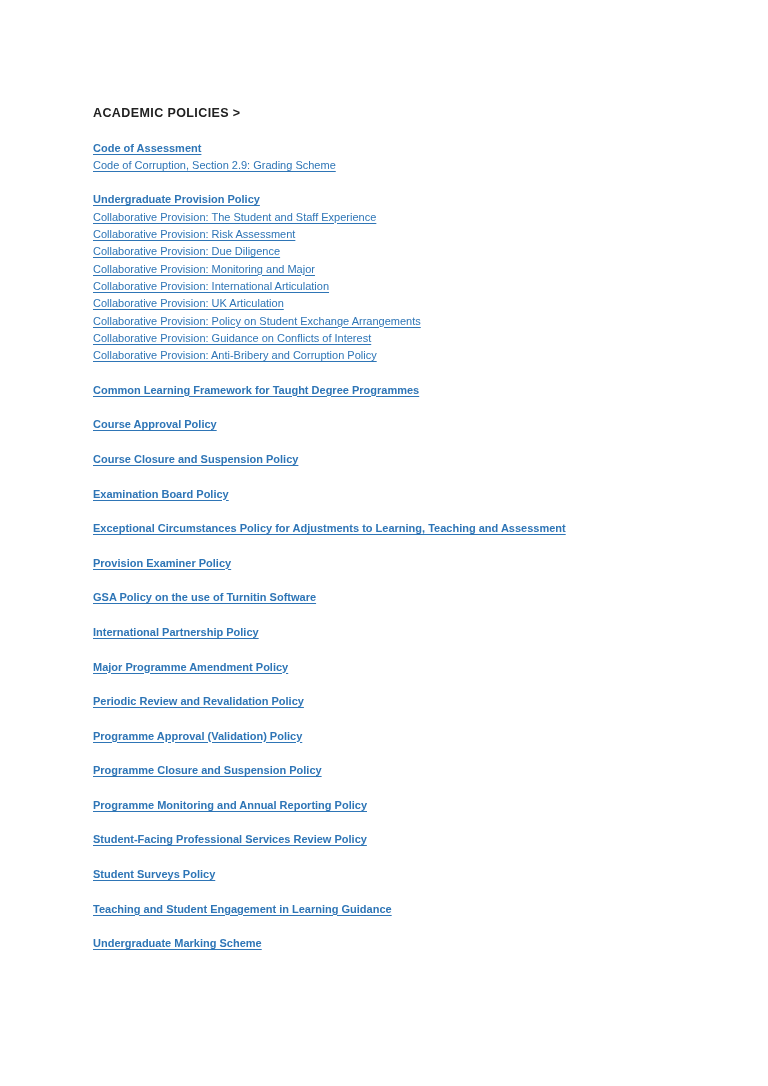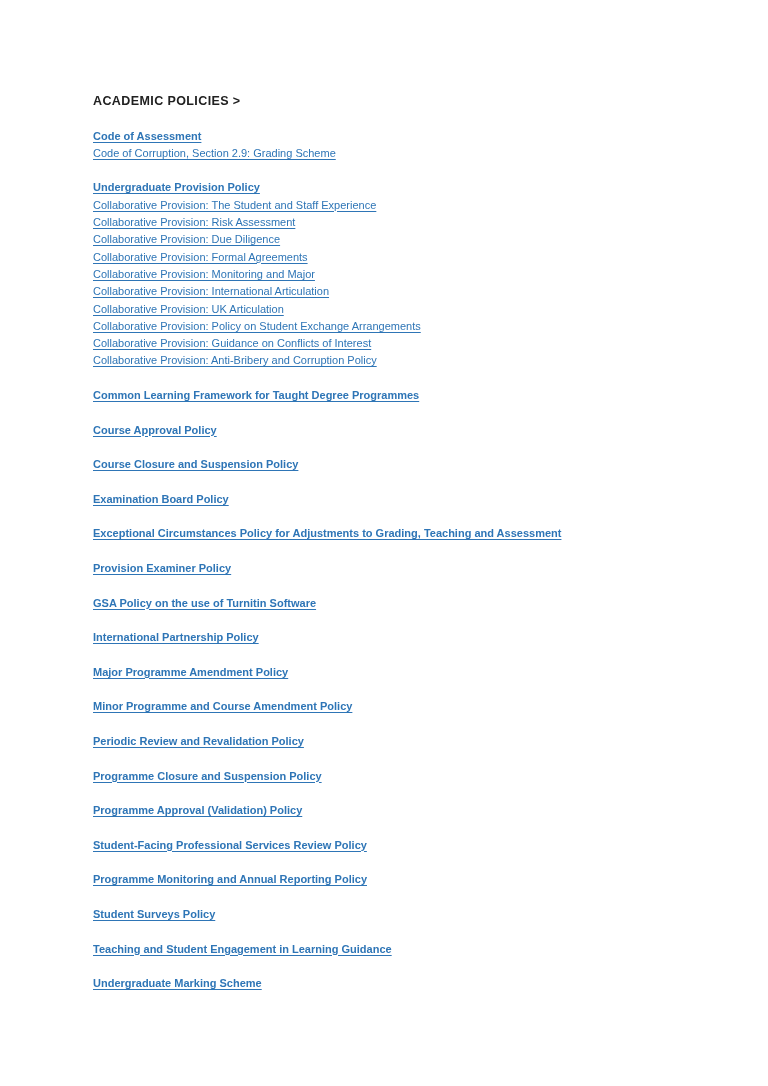--- a/index.html
+++ b/index.html
@@ -11,21 +11,21 @@
     position: relative;
     width: 768px;
     height: 1086px;
     background: var(--page-bg, #ffffff);
     overflow: hidden;
     font-family: "Liberation Sans", sans-serif;
   }
   .content {
     position: absolute;
     left: 93px;
-    top: 93px;
+    top: 105px;
     width: 650px;
   }
   .doc-heading {
     margin: 0 0 17.3px 0;
     font-size: 12.5px;
     font-weight: bold;
     letter-spacing: 0.4px;
     line-height: 17.3px;
     color: var(--heading-color, #212121);
     white-space: nowrap;
@@ -56,72 +56,68 @@
     <div>
         <div class="group">
           <a href="#" class="policy-link bold">Code of Assessment</a>
           <a href="#" class="policy-link">Code of Corruption, Section 2.9: Grading Scheme</a>
         </div>
         <div class="group">
           <a href="#" class="policy-link bold">Undergraduate Provision Policy</a>
           <a href="#" class="policy-link">Collaborative Provision: The Student and Staff Experience</a>
           <a href="#" class="policy-link">Collaborative Provision: Risk Assessment</a>
           <a href="#" class="policy-link">Collaborative Provision: Due Diligence</a>
-          <a href="#" class="policy-link">Collaborative Provision: Formal Agreements</a>
           <a href="#" class="policy-link">Collaborative Provision: Monitoring and Major</a>
           <a href="#" class="policy-link">Collaborative Provision: International Articulation</a>
           <a href="#" class="policy-link">Collaborative Provision: UK Articulation</a>
           <a href="#" class="policy-link">Collaborative Provision: Policy on Student Exchange Arrangements</a>
           <a href="#" class="policy-link">Collaborative Provision: Guidance on Conflicts of Interest</a>
           <a href="#" class="policy-link">Collaborative Provision: Anti-Bribery and Corruption Policy</a>
         </div>
         <div class="group">
           <a href="#" class="policy-link bold">Common Learning Framework for Taught Degree Programmes</a>
         </div>
         <div class="group">
           <a href="#" class="policy-link bold">Course Approval Policy</a>
         </div>
         <div class="group">
           <a href="#" class="policy-link bold">Course Closure and Suspension Policy</a>
         </div>
         <div class="group">
           <a href="#" class="policy-link bold">Examination Board Policy</a>
         </div>
         <div class="group">
-          <a href="#" class="policy-link bold">Exceptional Circumstances Policy for Adjustments to Grading, Teaching and Assessment</a>
+          <a href="#" class="policy-link bold">Exceptional Circumstances Policy for Adjustments to Learning, Teaching and Assessment</a>
         </div>
         <div class="group">
           <a href="#" class="policy-link bold">Provision Examiner Policy</a>
         </div>
         <div class="group">
           <a href="#" class="policy-link bold">GSA Policy on the use of Turnitin Software</a>
         </div>
         <div class="group">
           <a href="#" class="policy-link bold">International Partnership Policy</a>
         </div>
         <div class="group">
           <a href="#" class="policy-link bold">Major Programme Amendment Policy</a>
         </div>
         <div class="group">
-          <a href="#" class="policy-link bold">Minor Programme and Course Amendment Policy</a>
+          <a href="#" class="policy-link bold">Periodic Review and Revalidation Policy</a>
         </div>
         <div class="group">
-          <a href="#" class="policy-link bold">Periodic Review and Revalidation Policy</a>
+          <a href="#" class="policy-link bold">Programme Approval (Validation) Policy</a>
         </div>
         <div class="group">
           <a href="#" class="policy-link bold">Programme Closure and Suspension Policy</a>
         </div>
         <div class="group">
-          <a href="#" class="policy-link bold">Programme Approval (Validation) Policy</a>
+          <a href="#" class="policy-link bold">Programme Monitoring and Annual Reporting Policy</a>
         </div>
         <div class="group">
           <a href="#" class="policy-link bold">Student-Facing Professional Services Review Policy</a>
-        </div>
-        <div class="group">
-          <a href="#" class="policy-link bold">Programme Monitoring and Annual Reporting Policy</a>
         </div>
         <div class="group">
           <a href="#" class="policy-link bold">Student Surveys Policy</a>
         </div>
         <div class="group">
           <a href="#" class="policy-link bold">Teaching and Student Engagement in Learning Guidance</a>
         </div>
         <div class="group">
           <a href="#" class="policy-link bold">Undergraduate Marking Scheme</a>
         </div>

